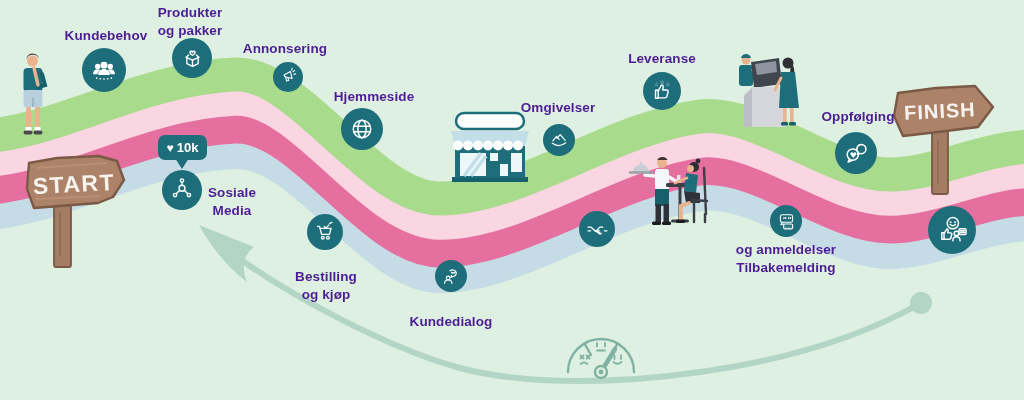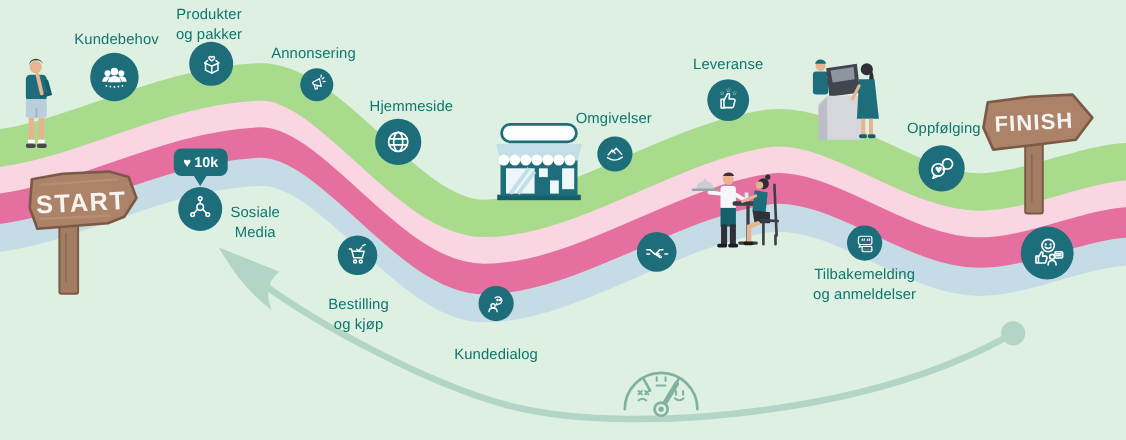--- a/index.html
+++ b/index.html
@@ -3,21 +3,21 @@
 <meta charset="utf-8">
 <style>
   html,body{margin:0;padding:0;background:#DEF0E1;}
   .canvas{position:relative;width:1024px;height:400px;background:#DEF0E1;overflow:hidden;
           font-family:"Liberation Sans",sans-serif;}
   .scene{position:absolute;left:0;top:0;}
   .node{position:absolute;border-radius:50%;background:#1D6E7A;display:flex;
         align-items:center;justify-content:center;}
   .node svg{display:block;}
   .stage-label{position:absolute;transform:translateX(-50%);text-align:center;
-        color:#0f766e;font-size:13.5px;font-weight:400;line-height:18px;white-space:nowrap;
+        color:#4c1d95;font-size:13.5px;font-weight:700;line-height:18px;white-space:nowrap;
         letter-spacing:.1px;}
   .stage-label span{display:block;}
   .badge{position:absolute;left:158px;top:135px;width:49px;height:25px;background:#1D6E7A;
         border-radius:7px;color:#fff;display:flex;align-items:center;justify-content:center;
         gap:3px;font-size:13px;font-weight:700;}
   .badge .heart{font-size:12px;line-height:1;}
   .badge-tail{position:absolute;left:175px;top:158px;width:0;height:0;
         border-left:7px solid transparent;border-right:7px solid transparent;
         border-top:11px solid #1D6E7A;}
   .icon-stroke{fill:none;stroke:#fff;stroke-width:1.6;stroke-linecap:round;stroke-linejoin:round;}
@@ -299,22 +299,22 @@
   <div class="node" style="left:770px;top:205px;width:32px;height:32px;">
     <svg width="25" height="25" viewBox="0 0 32 32" class="icon-stroke" style="stroke-width:1.4">
       <rect x="8.2" y="7.4" width="15.6" height="9.6" rx="2.4"></rect>
       <path d="M10.6 17l-1.7 3.2 3.4-.9"></path>
       <text x="11" y="16" font-size="9" font-weight="bold" class="icon-text">““</text>
       <rect x="12.4" y="19.2" width="11.4" height="6.2" rx="1.4"></rect>
       <text x="13.2" y="24.4" font-size="4.6" class="icon-text">☆☆☆</text>
     </svg>
   </div>
   <div class="stage-label" style="left:786px;top:241px;">
-    <span>Tilbakemelding</span>
-      <span>og anmeldelser</span>
+    <span>og anmeldelser</span>
+      <span>Tilbakemelding</span>
   </div>
 
   <div class="node" style="left:835px;top:132px;width:42px;height:42px;">
     <svg width="30" height="30" viewBox="0 0 32 32" class="icon-stroke">
       <circle cx="12.6" cy="17.6" r="6"></circle>
       <path d="M8.9 22.3 7.6 25.6l3.6-1.4"></path>
       <path d="M21.7 6.9a4.9 4.9 0 0 1 0 9.8c-.6 0-1.2-.1-1.7-.3l-2.5.9.6-2.3a4.9 4.9 0 0 1 3.6-8.1z"></path>
       <text x="9.3" y="20.8" font-size="8.5" class="icon-text">♥</text>
     </svg>
   </div>

